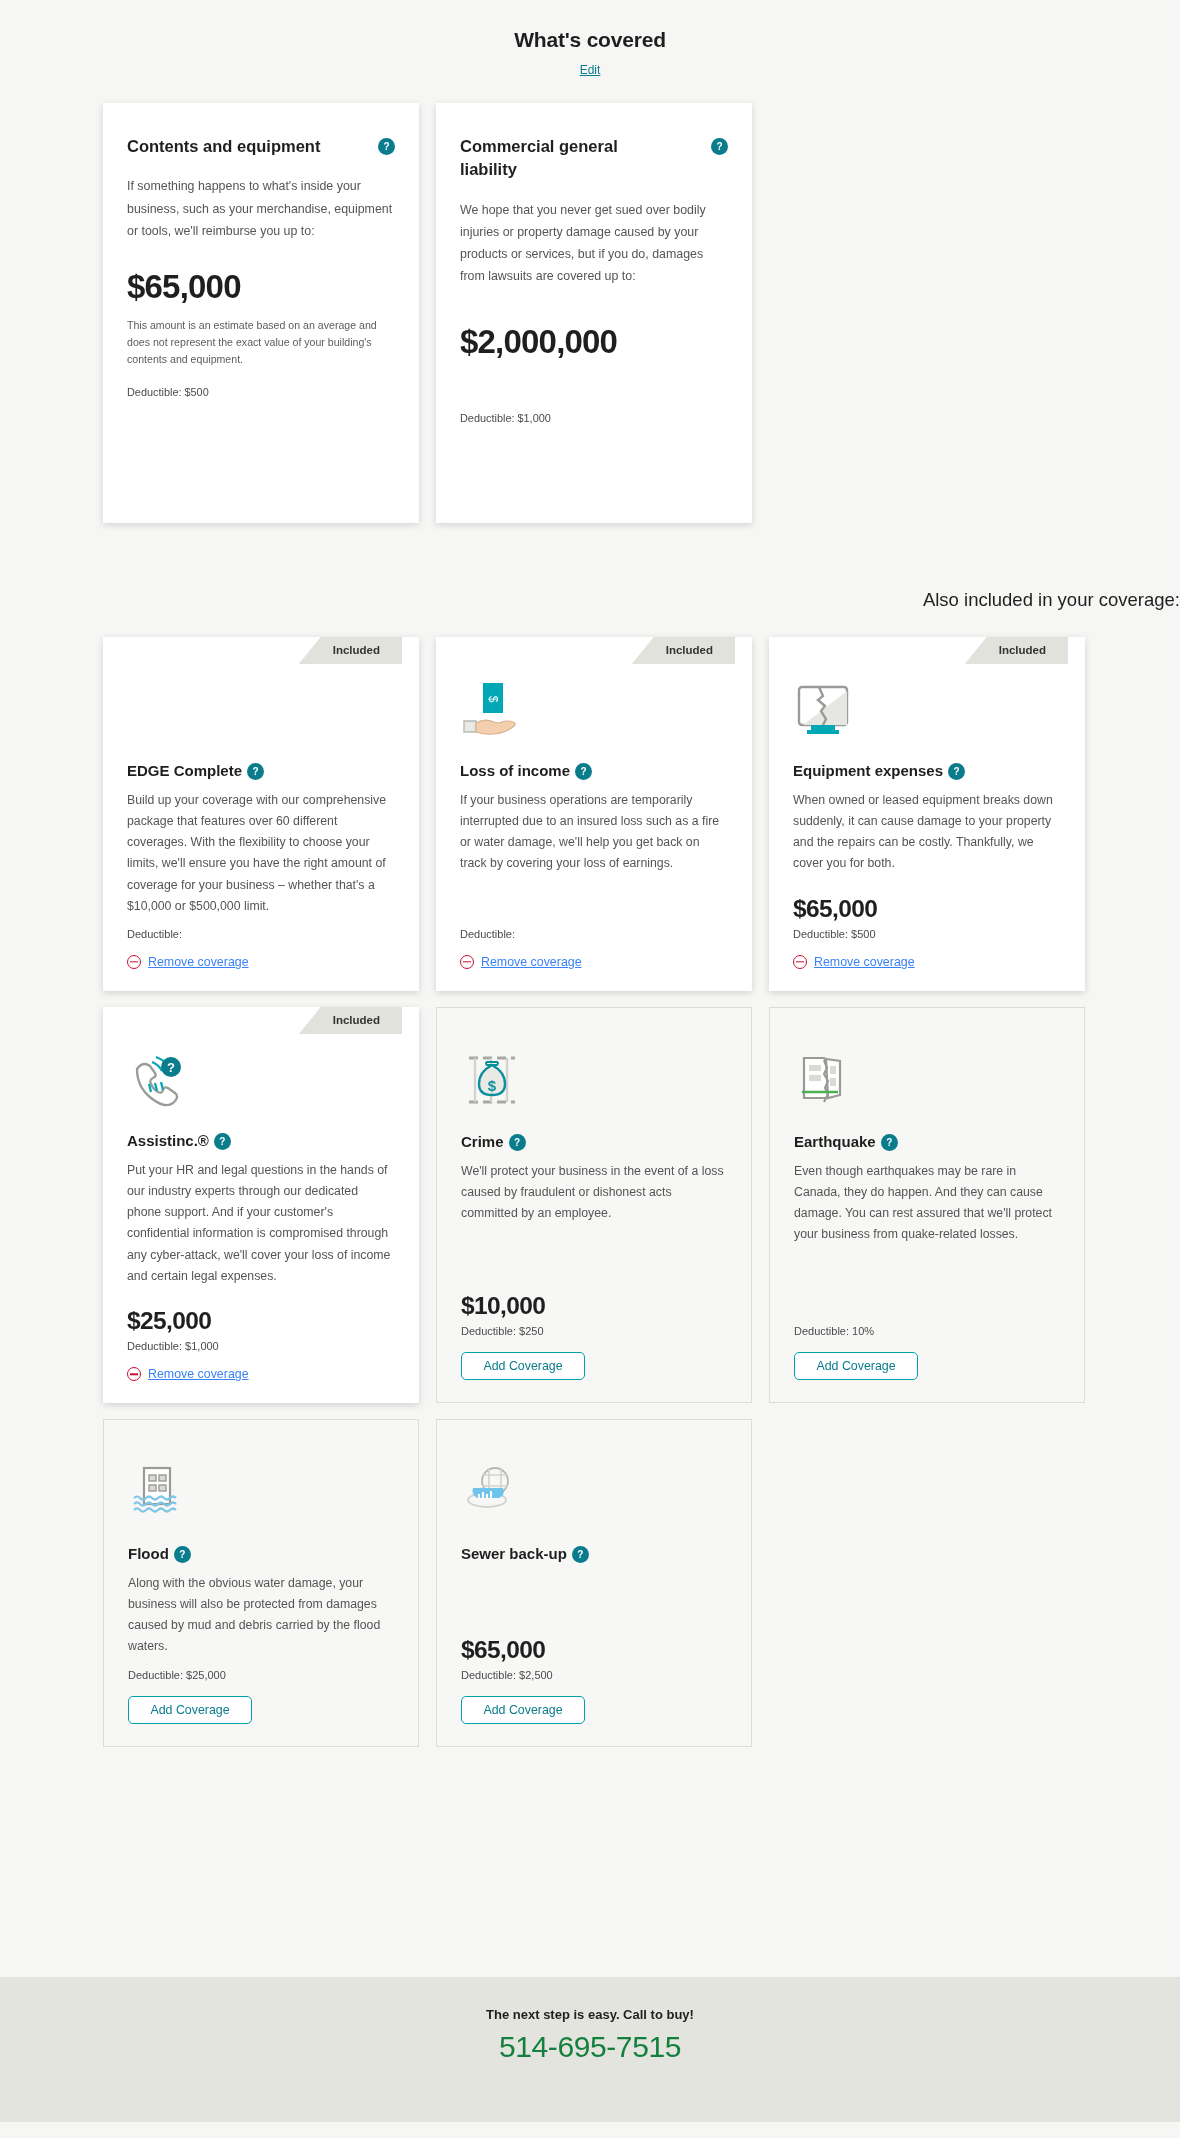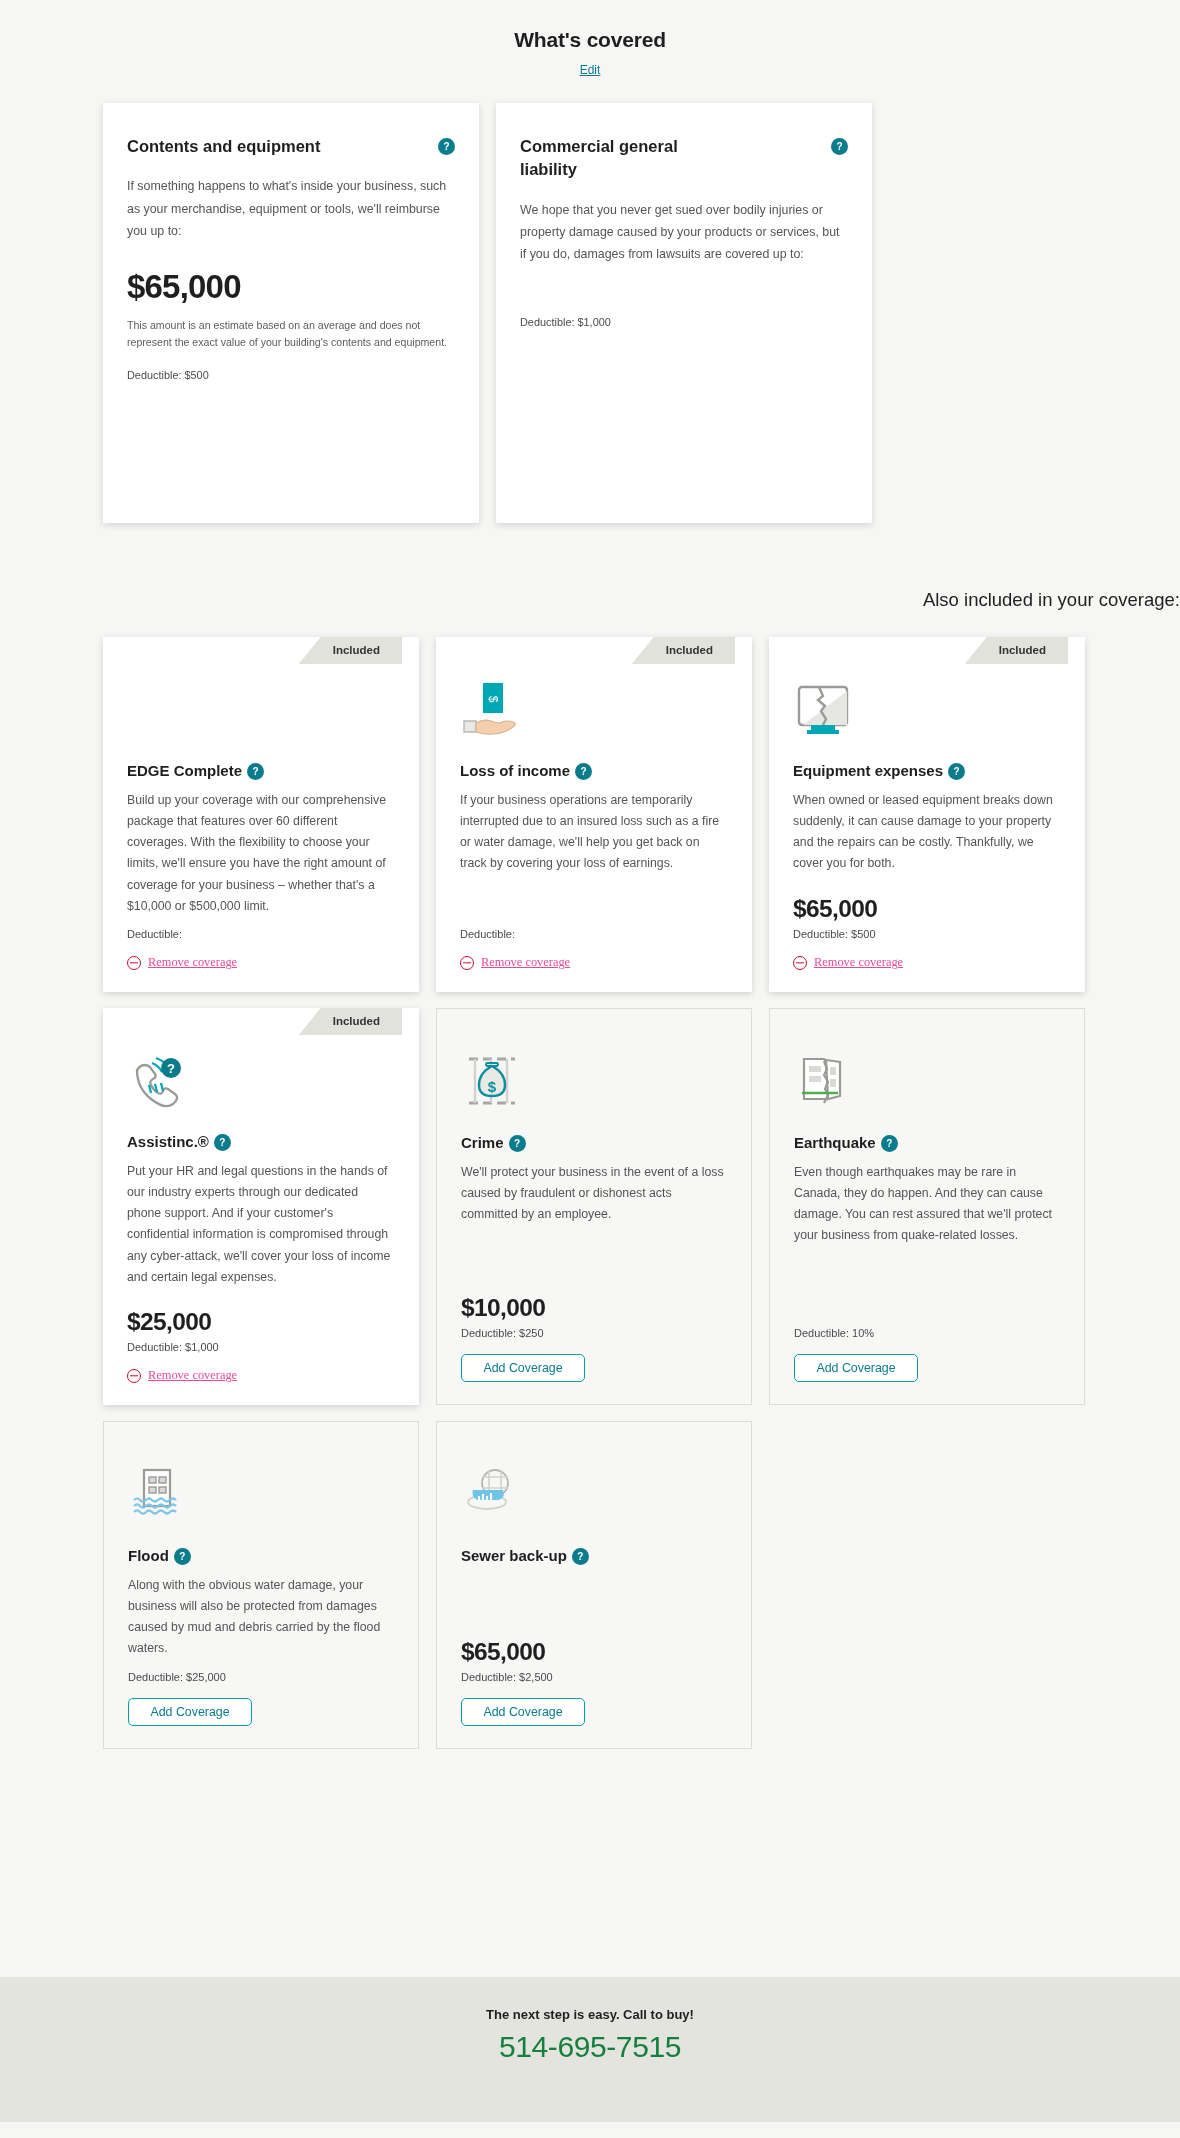--- a/index.html
+++ b/index.html
@@ -35,21 +35,21 @@
   }
 
   
   .top-row {
     display: flex;
     gap: 17px;
     padding-left: 103px;
     margin-top: 25px;
   }
   .top-card {
-    width: 376px;
+    width: 316px;
     background: #ffffff;
     box-shadow: 0 2px 7px rgba(0,0,0,0.14);
     padding: 32px 24px 26px 24px;
     position: relative;
   }
   .top-card.c1 { min-height: 420px; }
   .top-card.c2 { min-height: 420px; }
 
   .card-head-row {
     display: flex;
@@ -192,25 +192,24 @@
     font-size: 11px;
     color: #4b4b4c;
   }
 
   .remove-link {
     margin-top: 15px;
     display: inline-flex;
     align-items: center;
     gap: 7px;
     font-size: 12.4px;
-    color: #ec4899;
+    color: #3b82f6;
     text-decoration: none;
     cursor: pointer;
     width: fit-content;
-    font-family: Liberation Serif, serif;
   }
   .remove-link .label { text-decoration: underline; }
   .minus-circle {
     width: 14px; height: 14px;
     border: 1.4px solid #c8102e;
     border-radius: 50%;
     position: relative;
     flex: 0 0 auto;
   }
   .minus-circle::after {
@@ -278,20 +277,21 @@
     <div class="fineprint">This amount is an estimate based on an average and does not represent the exact value of your building's contents and equipment.</div>
     <div class="deductible-top">Deductible: $500</div>
   </div>
 
   <div class="top-card c2">
     <div class="card-head-row">
       <div class="card-title">Commercial general liability</div>
       <div class="help-badge">?</div>
     </div>
     <div class="card-desc">We hope that you never get sued over bodily injuries or property damage caused by your products or services, but if you do, damages from lawsuits are covered up to:</div>
+    <div class="amount-big">$2,000,000</div>
     <div class="deductible-top">Deductible: $1,000</div>
   </div>
 
 </div>
 
 <div class="section-heading">Also included in your coverage:</div>
 
 <div class="grid">
 
   <div class="cov-card included">

